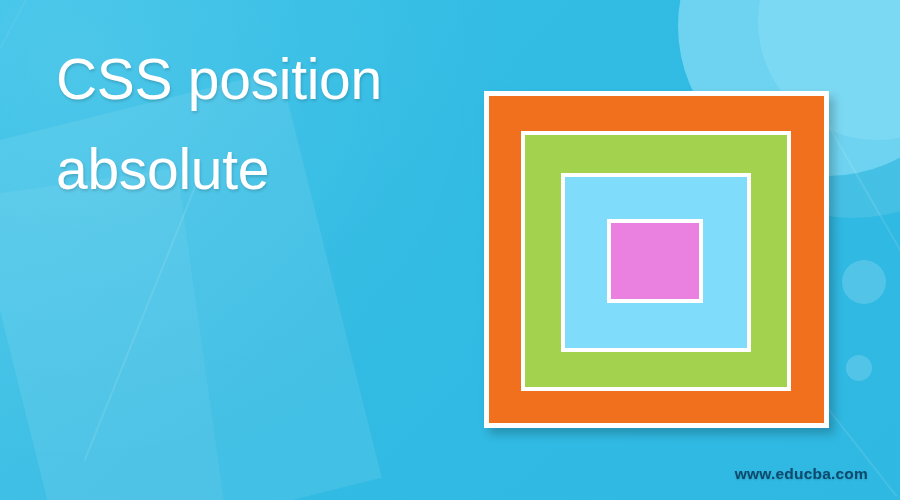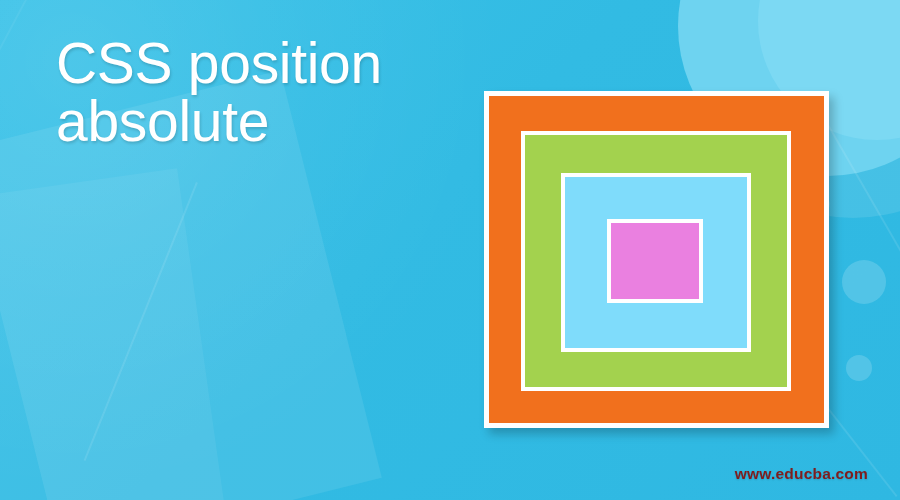--- a/index.html
+++ b/index.html
@@ -92,21 +92,21 @@
   .streak-4 { width: 1.5px; height: 180px; left: 30px; top: -10px; transform: rotate(28deg); background: rgba(255,255,255,0.06); }
 
   
   .title {
     position: absolute;
     left: 56px;
     top: 34px;
     width: 420px;
     color: #ffffff;
     font-size: 57px;
-    line-height: 58px;
+    line-height: 90px;
     font-weight: 400;
     letter-spacing: -0.3px;
     text-shadow: 1px 2px 3px rgba(0,0,0,0.16);
     white-space: pre-line;
   }
 
   
   .boxes {
     position: absolute;
     left: 484px;
@@ -157,21 +157,21 @@
     width: 62px;
     height: 84px;
   }
   .logo svg { display: block; }
 
   
   .site-url {
     position: absolute;
     right: 32px;
     bottom: 17px;
-    color: #7f1d1d;
+    color: #0c4a6e;
     font-size: 15.5px;
     font-weight: bold;
     letter-spacing: 0.2px;
     text-shadow: 0 1px 2px rgba(0,0,0,0.14);
   }
 </style>
 </head>
 <body>
 
 <div id="stage">

